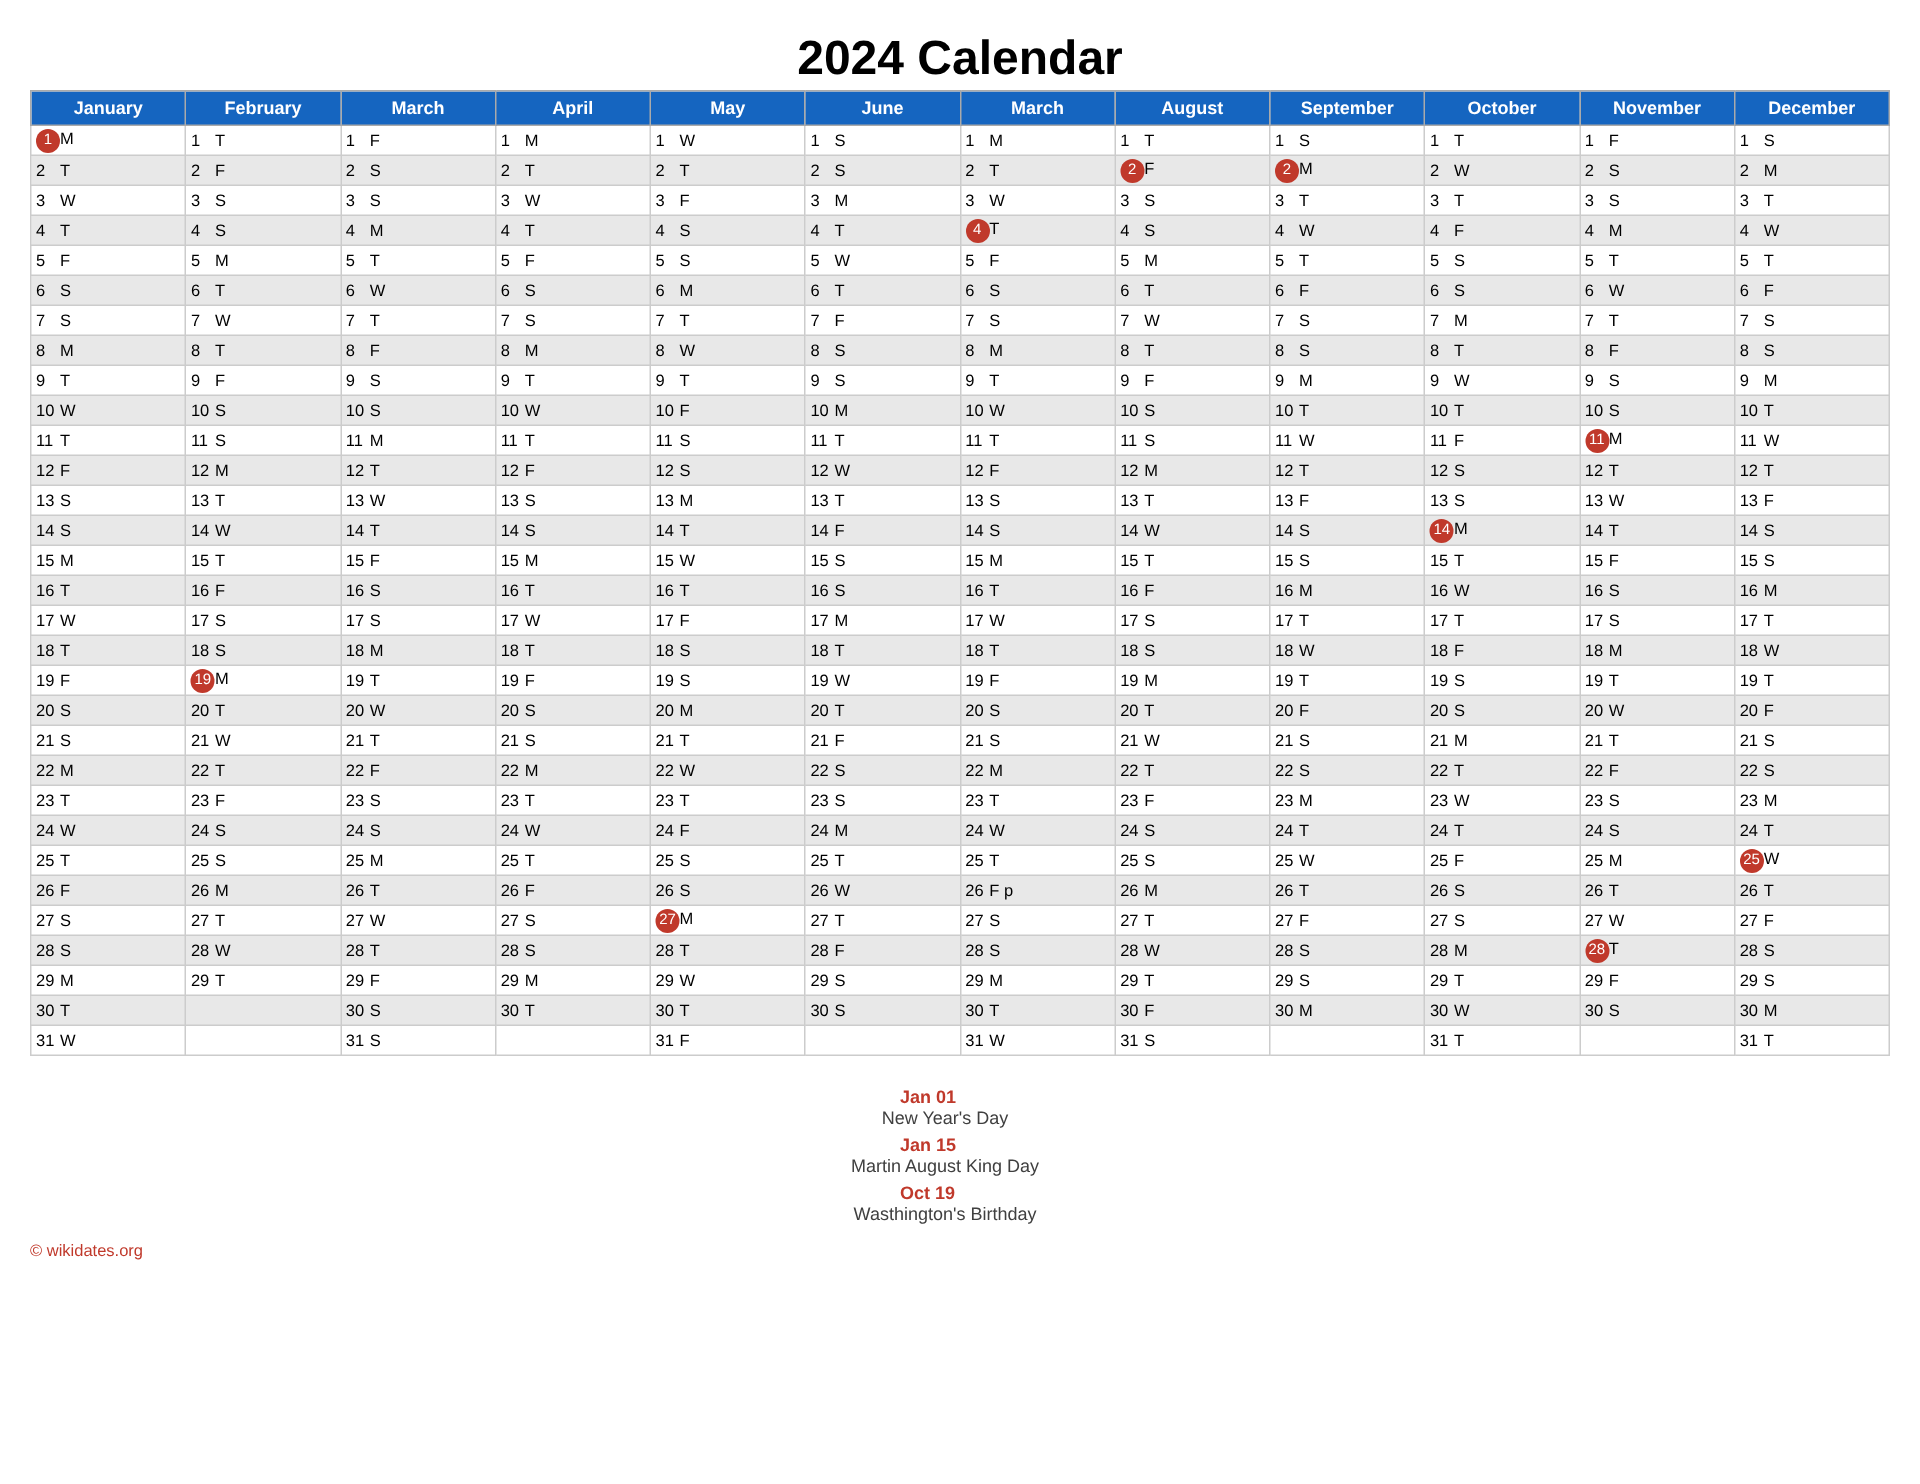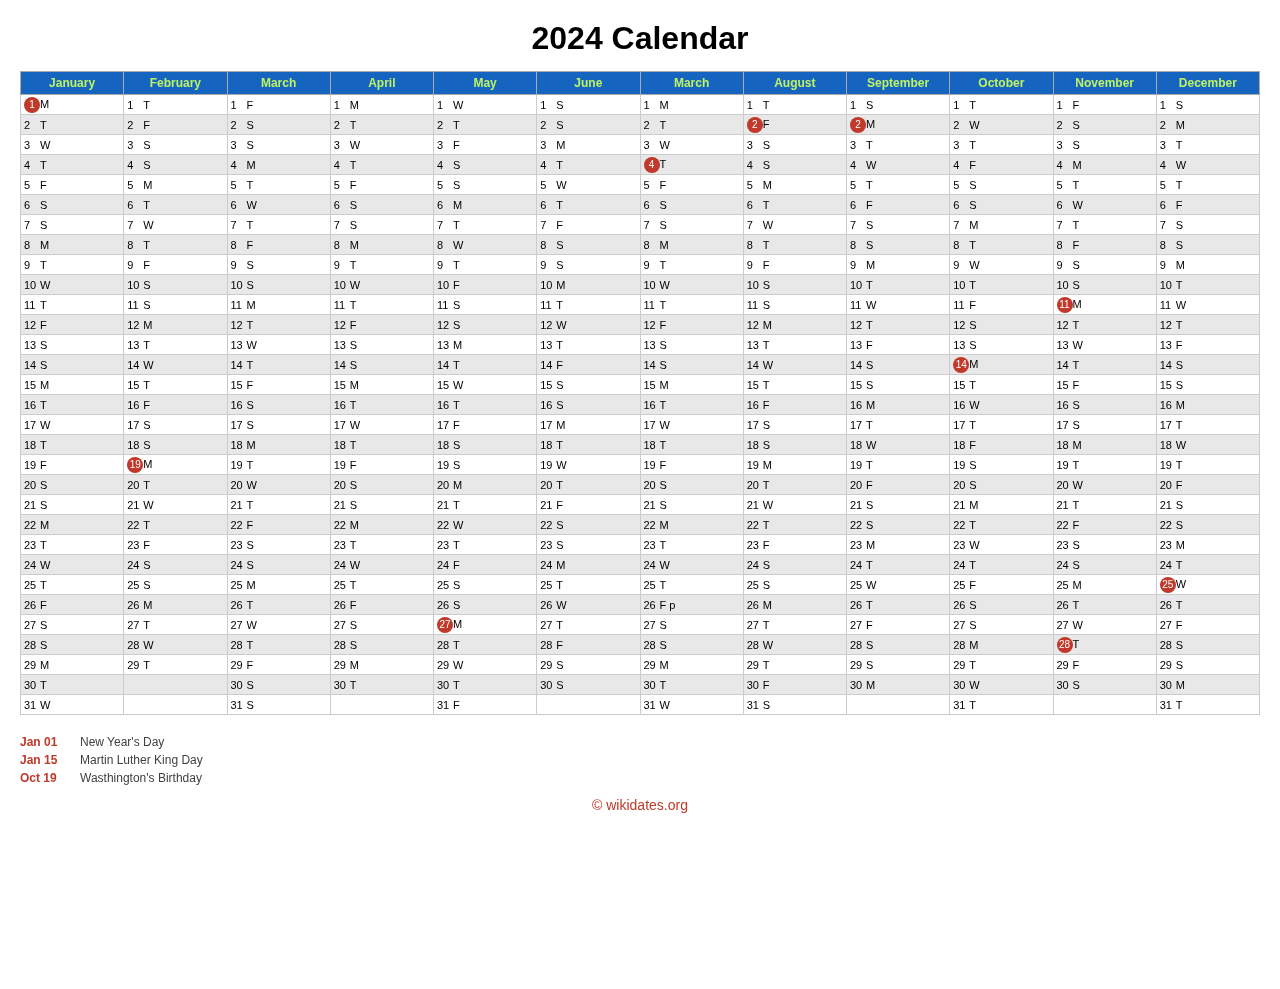--- a/index.html
+++ b/index.html
@@ -1,21 +1,21 @@
 <!DOCTYPE html>
 <html><head>
   <meta charset="utf-8">
   <style>
     * { box-sizing: border-box; margin: 0; padding: 0; }
     body { font-family: Arial, sans-serif; background: #fff; padding: 20px; font-size: 12px; }
-    h1 { text-align: center; font-size: 32px; font-weight: bold; margin-bottom: 14px; color: #000; }
+    h1 { text-align: center; font-size: 32px; font-weight: bold; margin-bottom: 3px; color: #000; }
     .calendar-table { width: 100%; border-collapse: collapse; margin-bottom: 20px; }
     .calendar-table th {
       background: #1565c0;
-      color: #bef264;
+      color: #ffffff;
       font-weight: bold;
       text-align: center;
       padding: 4px 2px;
       border: 1px solid #aaa;
       font-size: 12px;
     }
     .calendar-table td {
       border: 1px solid #ccc;
       padding: 1px 3px;
       min-width: 82px;
@@ -34,24 +34,24 @@
       color: #fff;
       border-radius: 50%;
       width: 16px;
       height: 16px;
       text-align: center;
       line-height: 16px;
       font-size: 10px;
     }
     .holidays { display: flex; flex-wrap: wrap; gap: 0; margin-top: 10px; }
     .holiday-group { flex: 1; min-width: 200px; margin-right: 20px; }
-    .holiday-item { display: flex; align-items: flex-start; margin-bottom: 4px; font-size: 12px; }
+    .holiday-item { display: flex; align-items: center; margin-bottom: 4px; font-size: 12px; flex-direction: column; }
     .holiday-date { color: #c0392b; font-weight: bold; min-width: 60px; font-size: 12px; }
     .holiday-name { color: #404040; }
-    .wikidates { text-align: center; color: #c0392b; font-size: 14px; margin-top: 8px; }
+    .wikidates { text-align: left; color: #c0392b; font-size: 11px; margin-top: 8px; }
   </style>
 </head>
 <body>
 
 <h1>2024 Calendar</h1>
 
 <div id="calendar-container">
     <table class="calendar-table">
       <thead>
         <tr>
@@ -511,21 +511,21 @@
 <div id="holidays-container">
   <div class="holidays">
     <div class="holiday-group">
     <div class="holiday-item">
       <span class="holiday-date">Jan 01</span>
       <span class="holiday-name">New Year's Day</span>
     </div>
 
     <div class="holiday-item">
       <span class="holiday-date">Jan 15</span>
-      <span class="holiday-name">Martin Luther King Day</span>
+      <span class="holiday-name">Martin August King Day</span>
     </div>
 
     <div class="holiday-item">
       <span class="holiday-date">Oct 19</span>
       <span class="holiday-name">Wasthington's Birthday</span>
     </div>
   </div>
   </div>
 </div>
 

